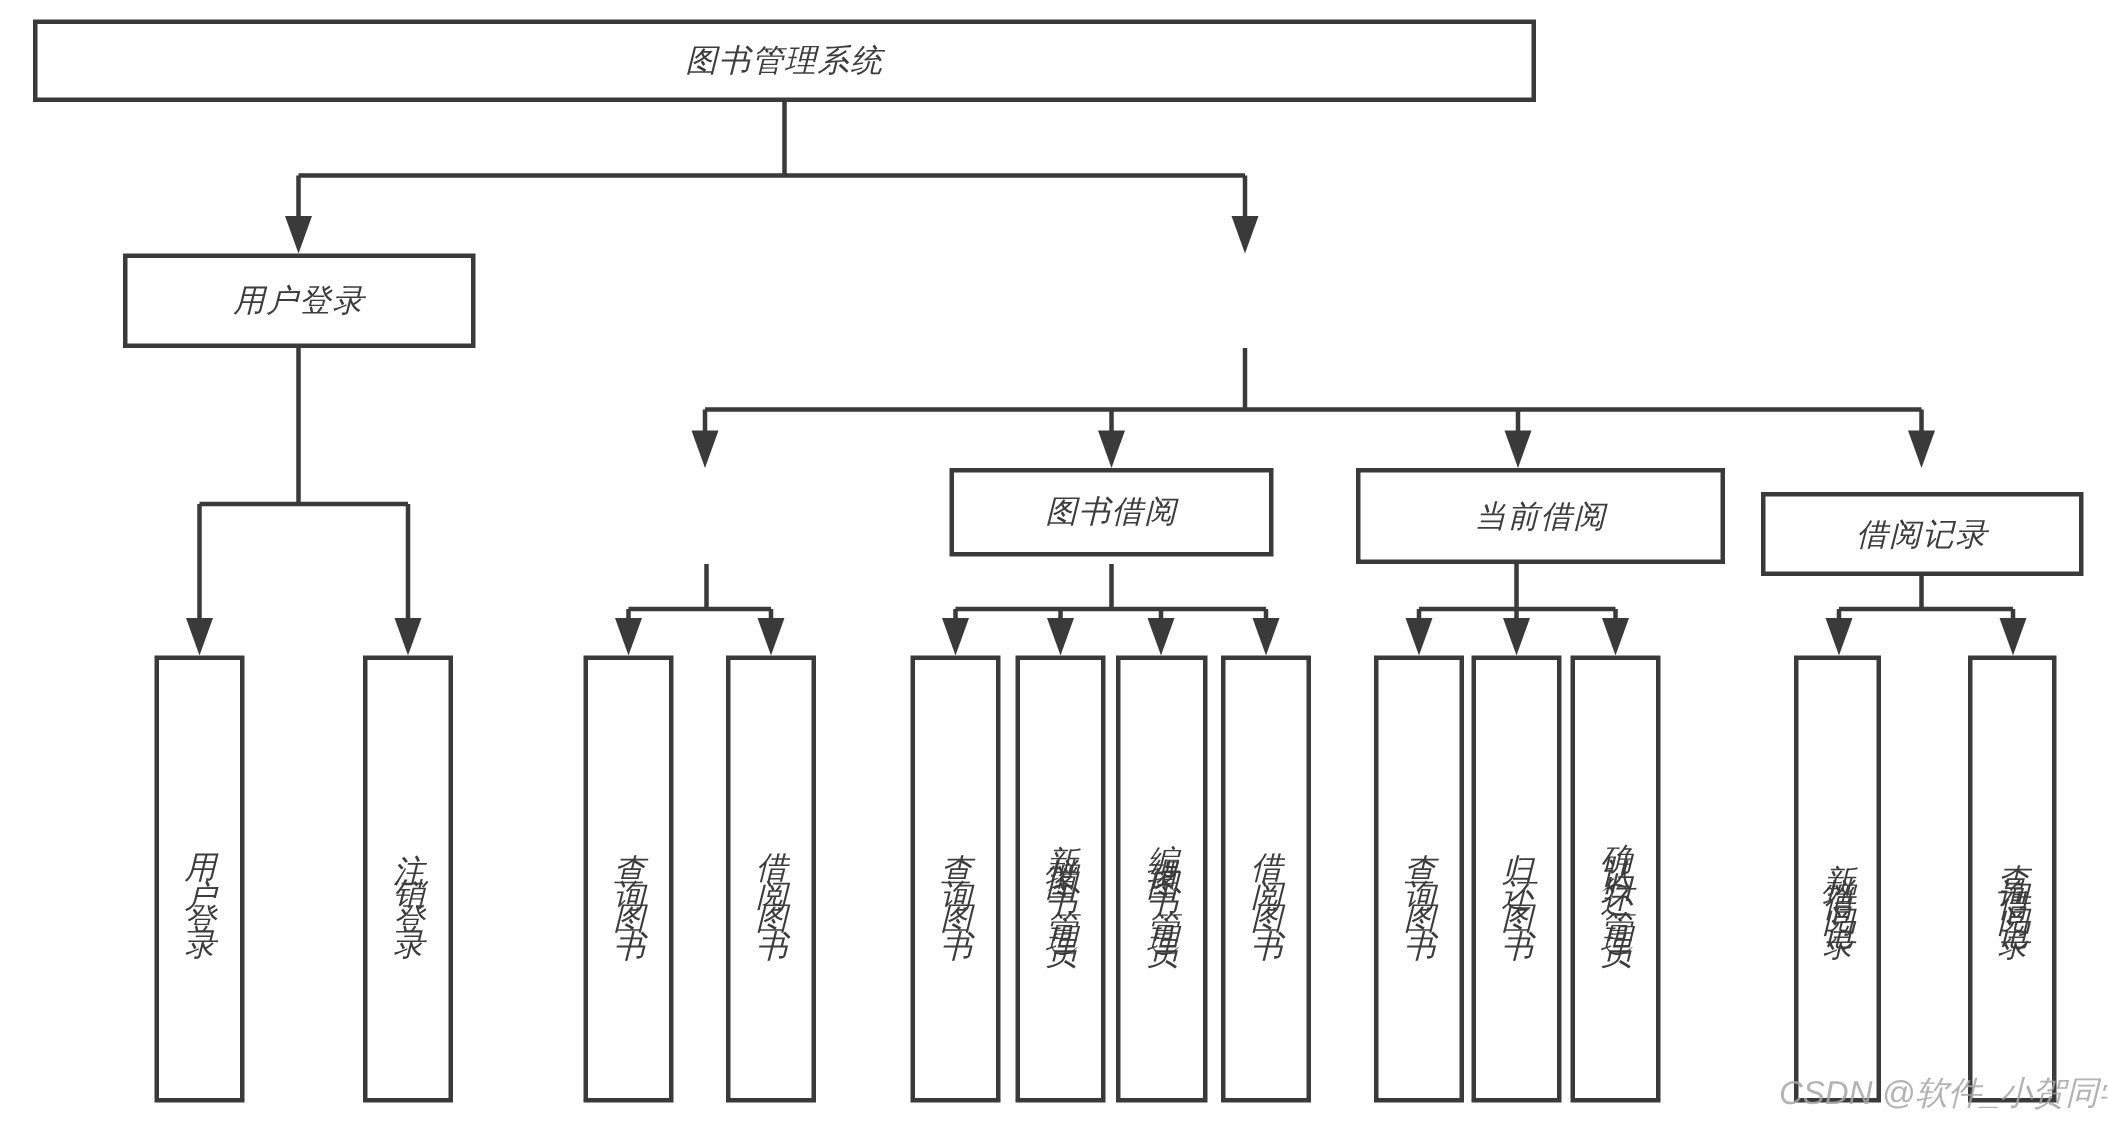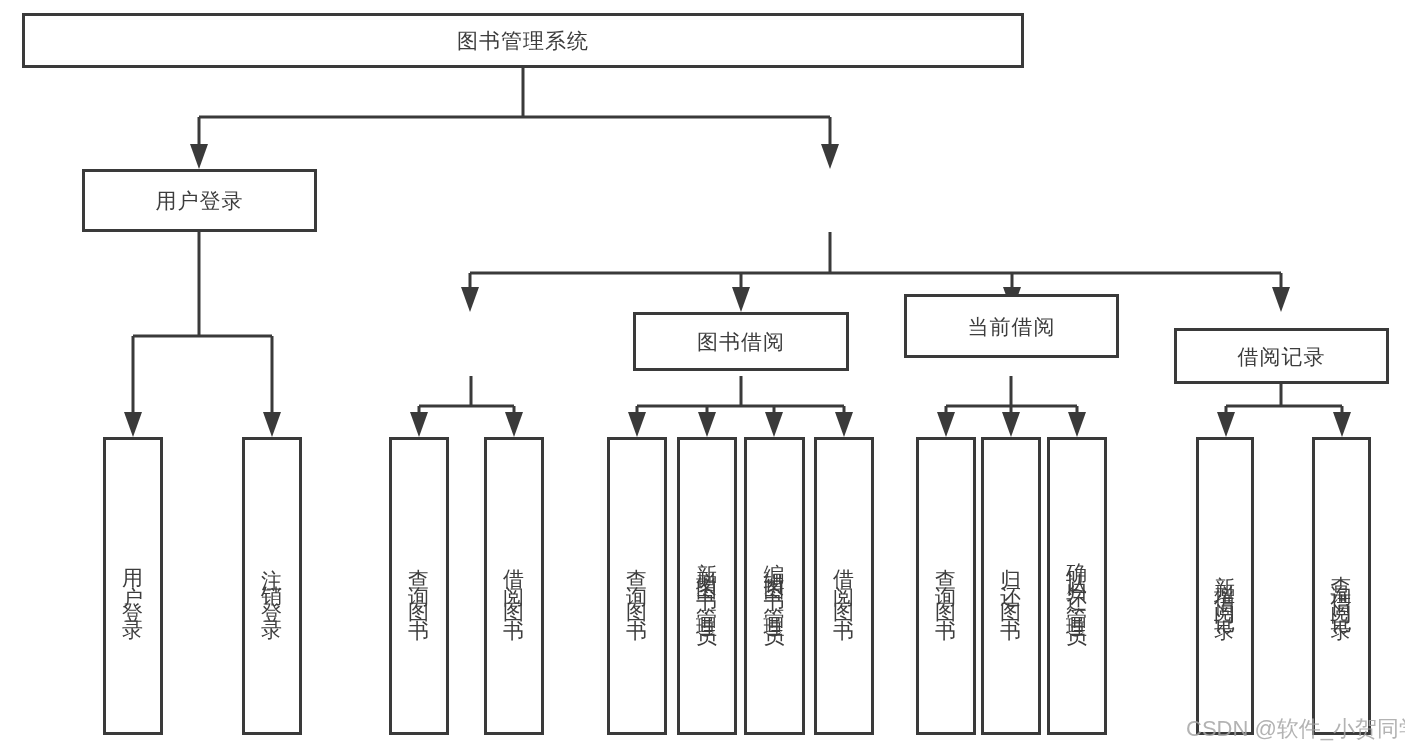--- a/index.html
+++ b/index.html
@@ -2,20 +2,21 @@
 <html><head>
 <meta charset="utf-8">
 <style>
   html,body{margin:0;padding:0;background:#fff;}
   .canvas{
     position:relative;
     width:1405px;height:747px;
     background:var(--bg,#ffffff);
     font-family:"Liberation Sans","DejaVu Sans",sans-serif;
     overflow:hidden;
+    font-style:italic;
   }
   .wires{position:absolute;left:0;top:0;width:1405px;height:747px;color:var(--line,#3a3a3a);}
   .box{
     position:absolute;
     box-sizing:border-box;
     border:3px solid var(--line,#3b3b3b);
     background:#ffffff;
     display:flex;align-items:center;justify-content:center;
     color:var(--text,#3d3d3d);
   }
@@ -84,21 +85,21 @@
     <span class="lbl">图书管理系统</span>
   </div>
 
   <div class="box h" style="left:82px;top:169px;width:235px;height:63px">
     <span class="lbl">用户登录</span>
   </div>
 
   <div class="box h" style="left:633px;top:312px;width:216px;height:59px">
     <span class="lbl">图书借阅</span>
   </div>
-  <div class="box h" style="left:904px;top:294px;width:215px;height:64px">
+  <div class="box h" style="left:904px;top:312px;width:246px;height:64px">
     <span class="lbl">当前借阅</span>
   </div>
   <div class="box h" style="left:1174px;top:328px;width:215px;height:56px">
     <span class="lbl">借阅记录</span>
   </div>
 
   <div class="box v spread" style="left:103px;top:437px;width:60px;height:298px">
     <span class="lbl">用户登录</span>
   </div>
   <div class="box v spread" style="left:242px;top:437px;width:60px;height:298px">

